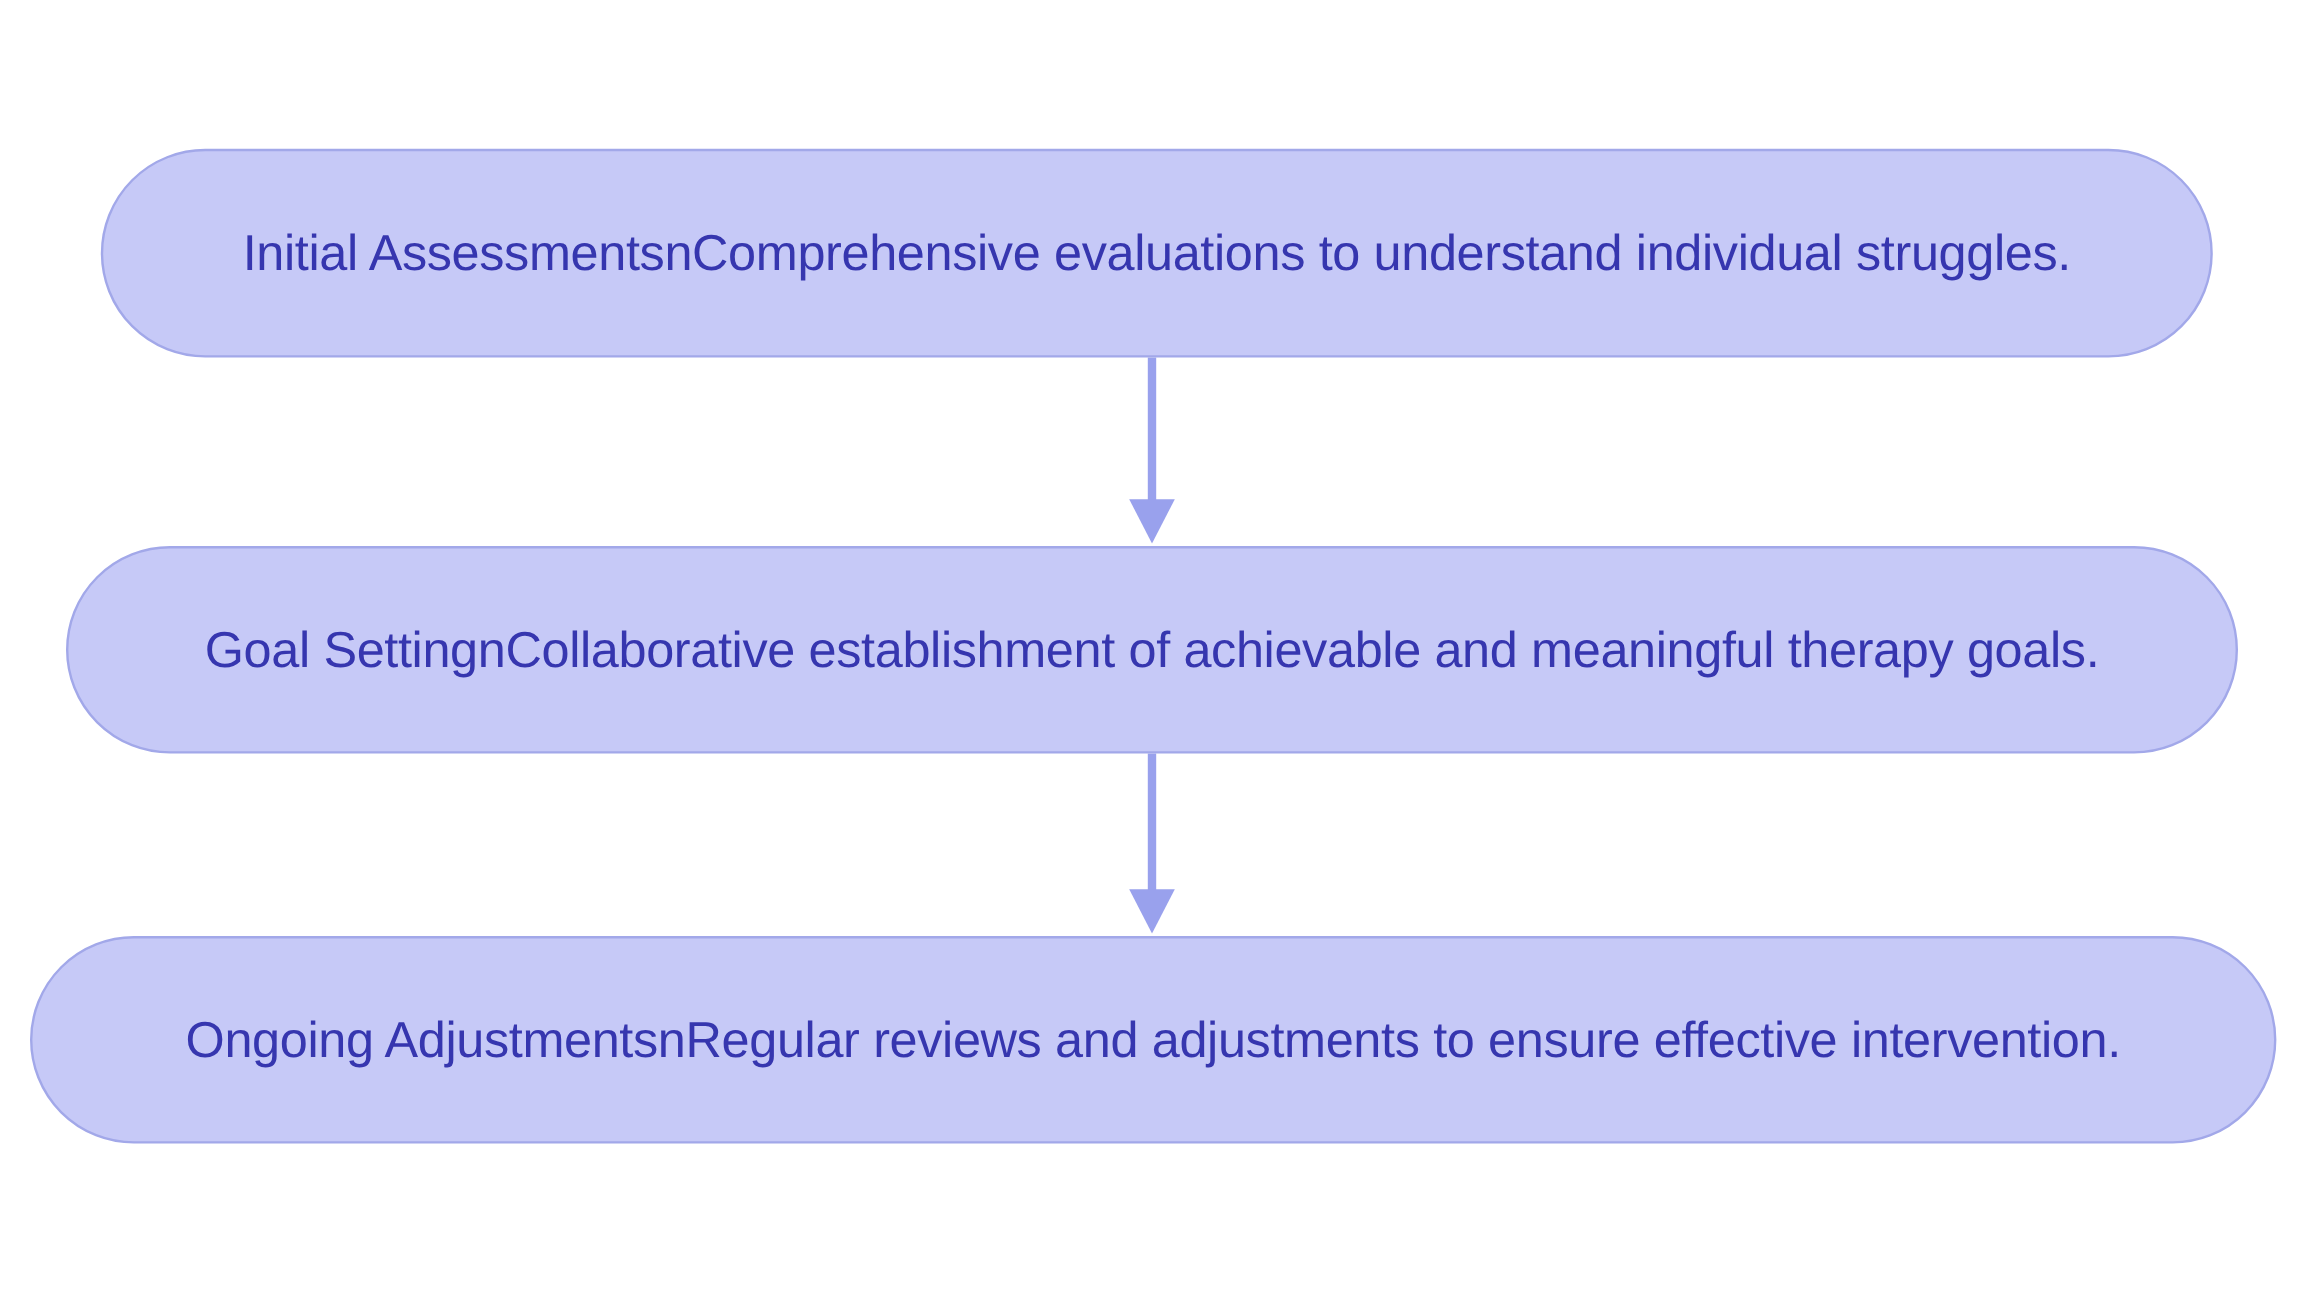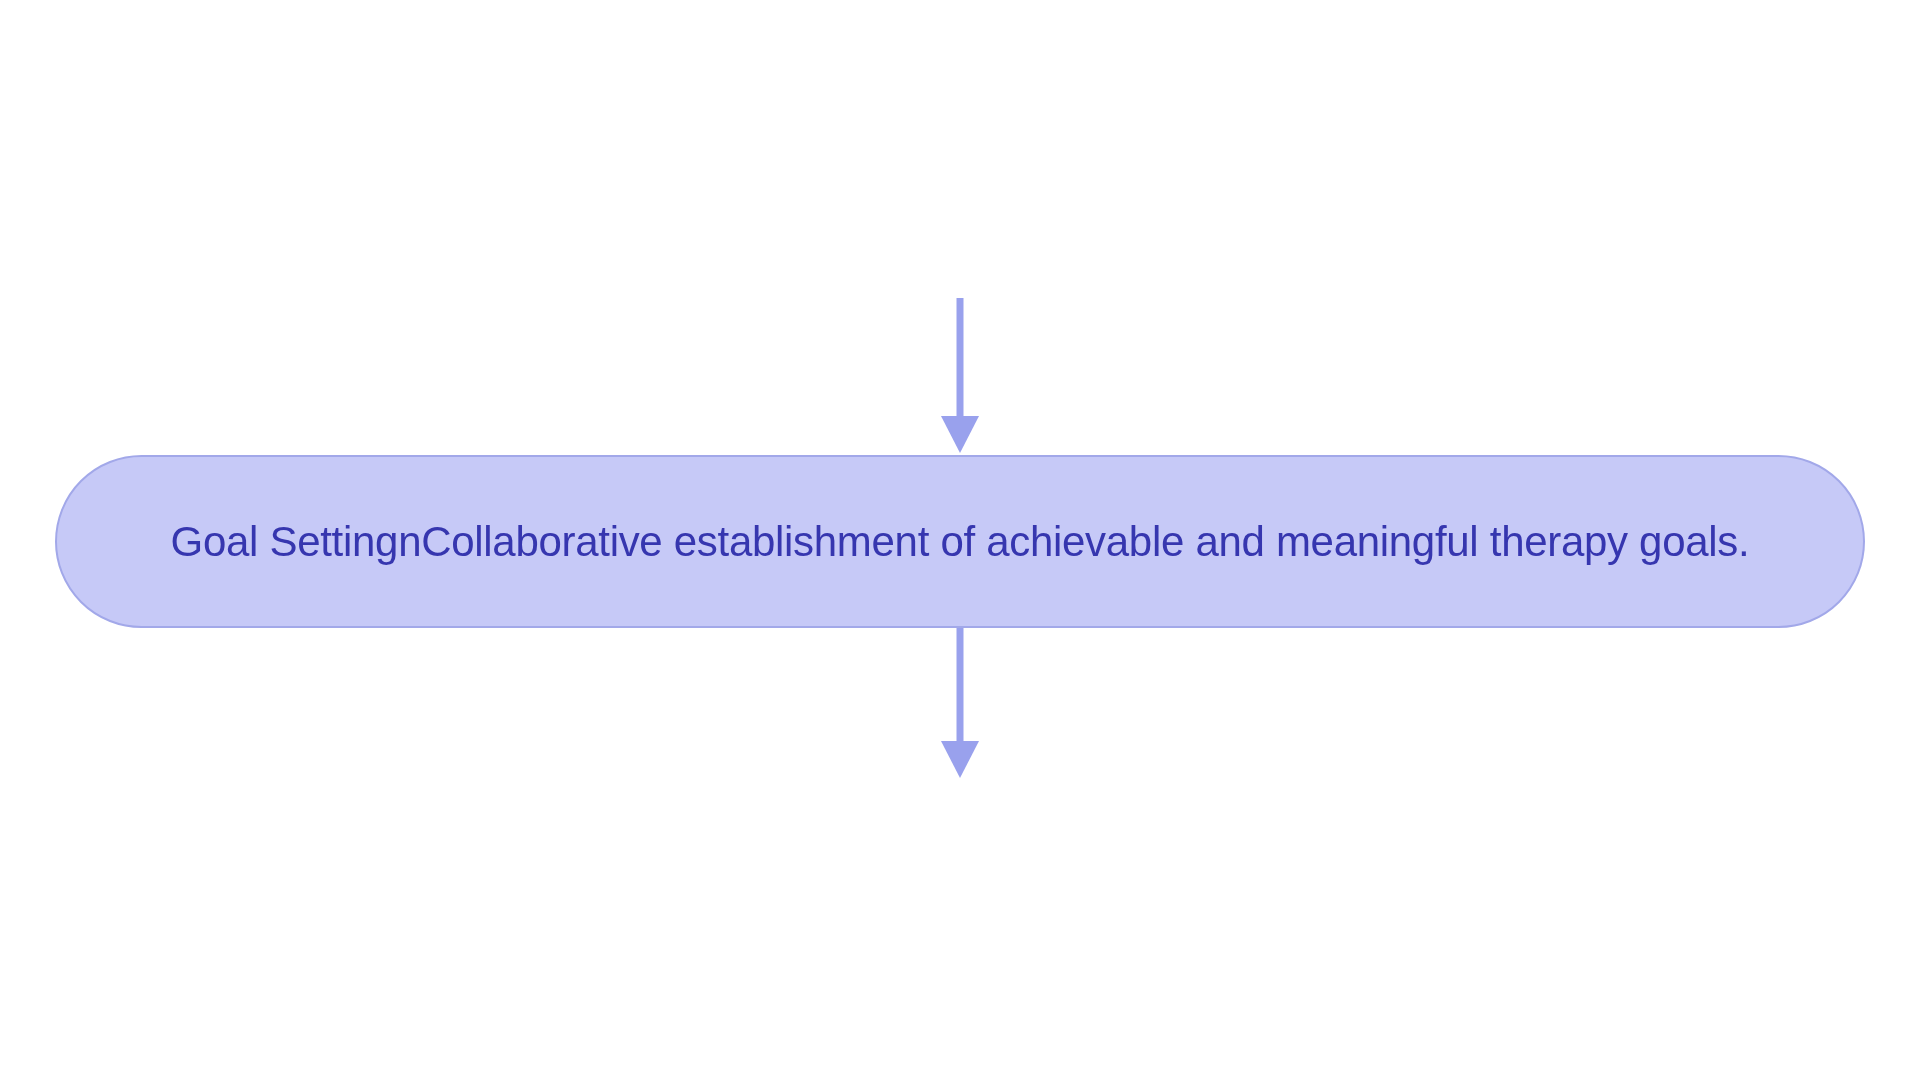--- a/index.html
+++ b/index.html
@@ -52,19 +52,25 @@
     <g>
       <line x1="960" y1="298" x2="960" y2="420" stroke-width="7" stroke="#99a1ed"></line>
       <polygon points="941,416 979,416 960,453" fill="#99a1ed"></polygon>
     </g>
     <g>
       <line x1="960" y1="628" x2="960" y2="745" stroke-width="7" stroke="#99a1ed"></line>
       <polygon points="941,741 979,741 960,778" fill="#99a1ed"></polygon>
     </g>
   </svg>
 
+  <div class="node" id="node-1">
+    <span class="node-label">Initial AssessmentsnComprehensive evaluations to understand individual struggles.</span>
+  </div>
 
   <div class="node" id="node-2">
     <span class="node-label">Goal SettingnCollaborative establishment of achievable and meaningful therapy goals.</span>
   </div>
 
+  <div class="node" id="node-3">
+    <span class="node-label">Ongoing AdjustmentsnRegular reviews and adjustments to ensure effective intervention.</span>
+  </div>
 
 </div>
 
 </body></html>

